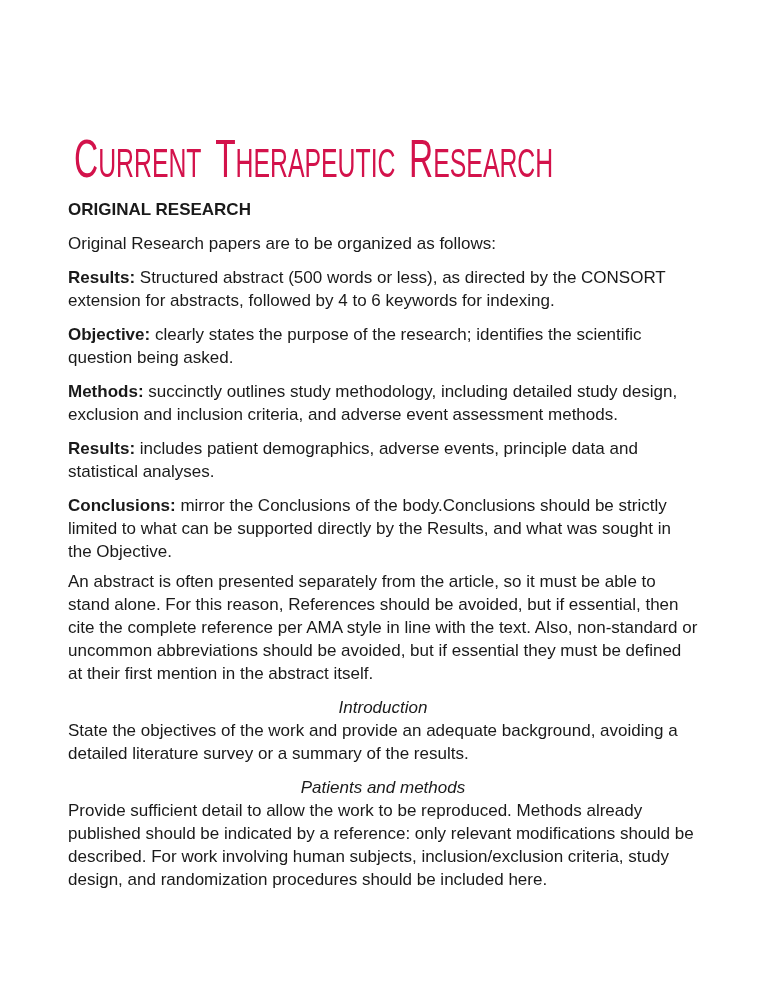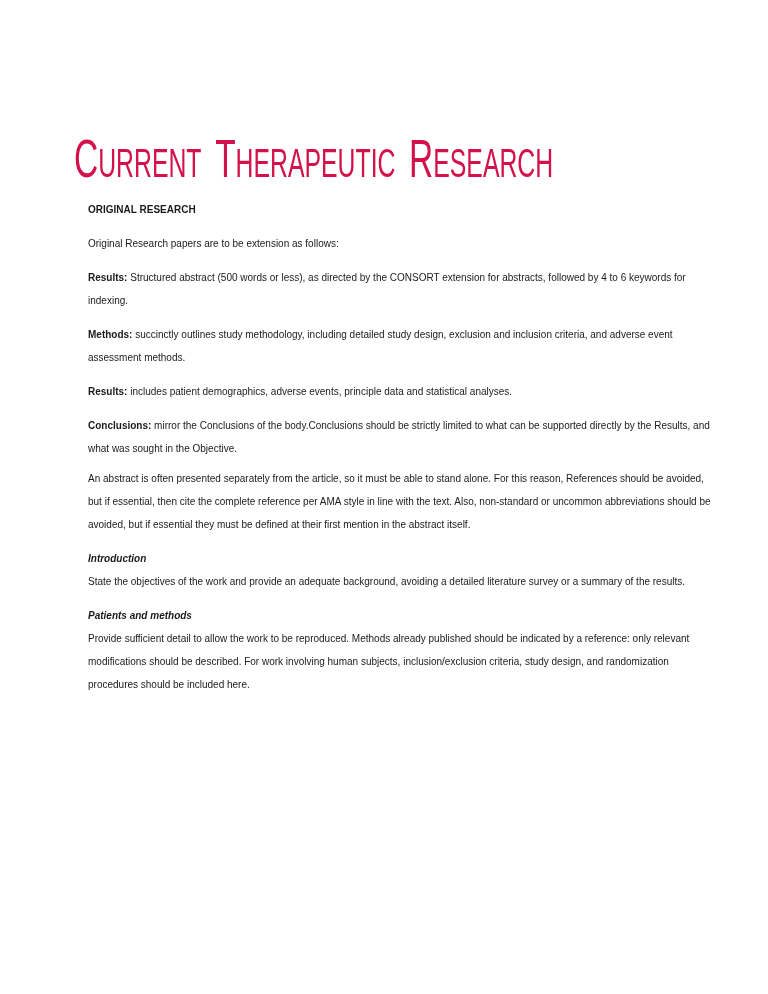--- a/index.html
+++ b/index.html
@@ -4,41 +4,42 @@
 <style>
   html, body { margin: 0; padding: 0; background: #ffffff; }
   body { width: 768px; height: 994px; position: relative; overflow: hidden;
          font-family: "Liberation Sans", sans-serif; color: #1a1a1a; }
   .logo { position: absolute; left: 74px; top: 132px; height: 52px; white-space: nowrap;
           color: #d3124b; font-family: "Liberation Sans", sans-serif; font-weight: 400;
           transform-origin: left top; transform: scaleX(0.62); letter-spacing: 0px; }
   .logo .w { display: inline-block; margin-right: 22px; }
   .logo .cap { font-size: 54px; line-height: 52px; }
   .logo .rest { font-size: 40px; line-height: 52px; }
-  .content { position: absolute; left: 88px; top: 192px; width: 630px; font-size: 10px; }
+  .content { position: absolute; left: 68px; top: 192px; width: 630px; font-size: 17px; }
   .content p { margin: 0; line-height: 23px; }
   .h-orig { font-weight: 700; margin-top: 6px !important; }
   .gap { margin-top: 11px !important; }
   .gap-s { margin-top: 5px !important; }
   .lbl { font-weight: 700; }
   .bold-para { font-weight: 700; line-height: 17px !important; }
-  .sub { font-weight: 700; font-style: italic; }
+  .sub { font-weight: 400; font-style: italic; text-align: center; }
 </style>
 </head>
 <body>
 
 <div class="logo">
   <span class="w"><span class="cap">C</span><span class="rest">URRENT</span></span><span class="w"><span class="cap">T</span><span class="rest">HERAPEUTIC</span></span><span class="w"><span class="cap">R</span><span class="rest">ESEARCH</span></span>
 </div>
 
 <div class="content">
   <p class="h-orig">ORIGINAL RESEARCH</p>
-  <p class="gap">Original Research papers are to be extension as follows:</p>
+  <p class="gap">Original Research papers are to be organized as follows:</p>
 
   <p class="gap"><span class="lbl">Results:</span><span> Structured abstract (500 words or less), as directed by the CONSORT extension for abstracts, followed by 4 to 6 keywords for indexing.</span></p>
+  <p class="gap"><span class="lbl">Objective:</span><span> clearly states the purpose of the research; identifies the scientific question being asked.</span></p>
   <p class="gap"><span class="lbl">Methods:</span><span> succinctly outlines study methodology, including detailed study design, exclusion and inclusion criteria, and adverse event assessment methods.</span></p>
   <p class="gap"><span class="lbl">Results:</span><span> includes patient demographics, adverse events, principle data and statistical analyses.</span></p>
   <p class="gap"><span class="lbl">Conclusions:</span><span> mirror the Conclusions of the body.Conclusions should be strictly limited to what can be supported directly by the Results, and what was sought in the Objective.</span></p>
 
 
   <p class="gap-s" style="margin-top:7px !important">An abstract is often presented separately from the article, so it must be able to stand alone. For this reason, References should be avoided, but if essential, then cite the complete reference per AMA style in line with the text. Also, non-standard or uncommon abbreviations should be avoided, but if essential they must be defined at their first mention in the abstract itself.</p>
 
 
   <p class="gap sub">Introduction</p>
   <p>State the objectives of the work and provide an adequate background, avoiding a detailed literature survey or a summary of the results.</p>

